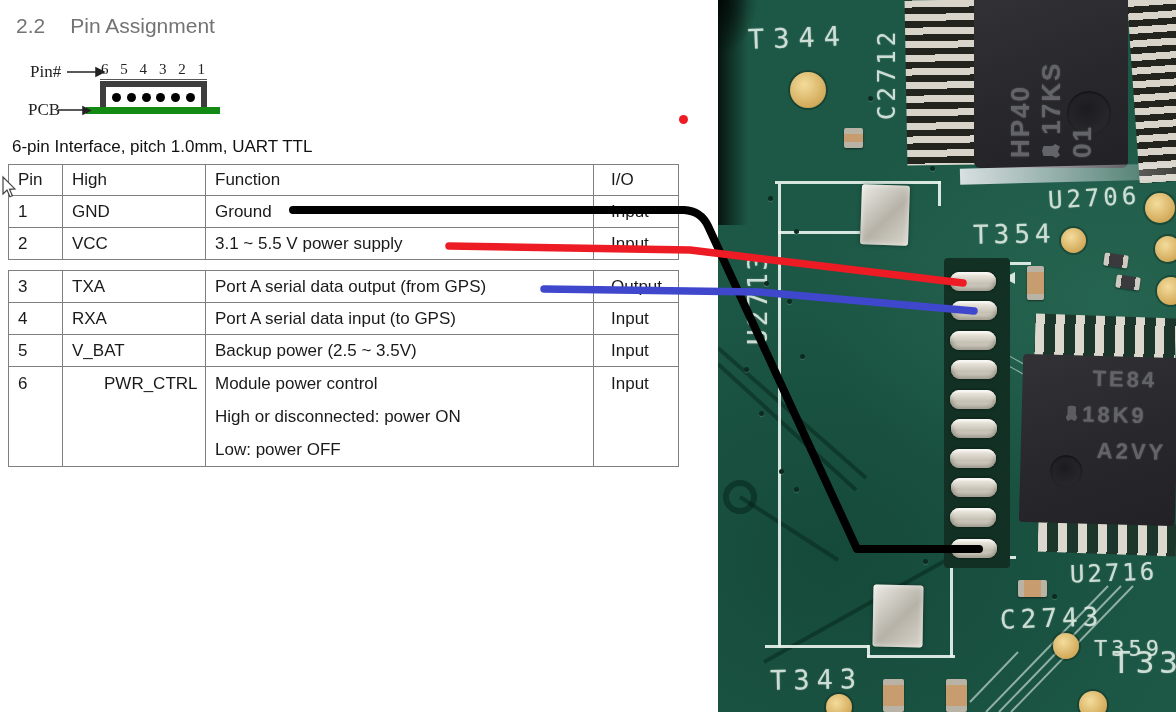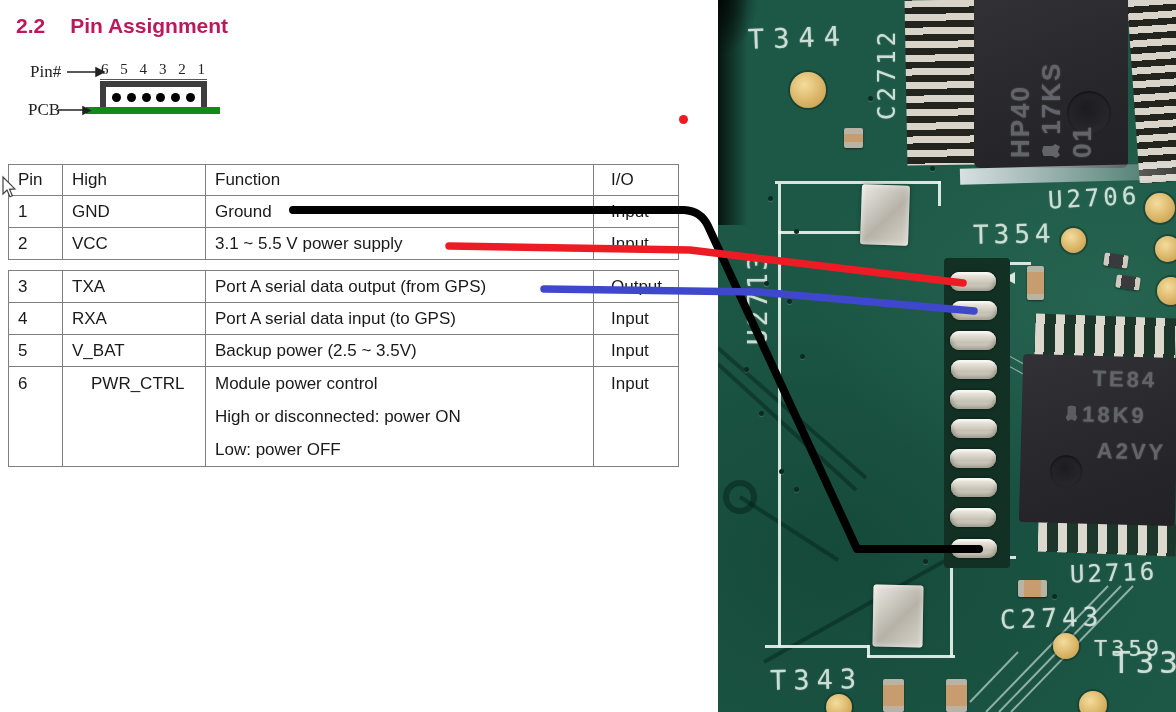--- a/index.html
+++ b/index.html
@@ -1,40 +1,40 @@
 <!DOCTYPE html>
 <html><head>
 <meta charset="utf-8">
 <style>
   html,body{margin:0;padding:0;background:#fff;}
   #canvas{position:relative;width:1176px;height:712px;background:#fff;overflow:hidden;
           font-family:"Liberation Sans", sans-serif;color:#1a1a1a;}
 
   
-  .heading{position:absolute;left:16px;top:14px;font-size:21px;font-weight:bold;color:#be185d;}
+  .heading{position:absolute;left:16px;top:14px;font-size:21px;font-weight:normal;color:#737373;}
   .heading .num{margin-right:25px;}
   .serif{font-family:"Liberation Serif", serif;}
   .diag-label{position:absolute;font-size:17px;color:#222;}
   .pin-numbers{position:absolute;left:101px;top:61px;width:104px;display:flex;justify-content:space-between;
                font-family:"Liberation Serif", serif;font-size:15px;color:#222;}
   .num-underline{position:absolute;left:100px;top:79px;width:107px;height:1px;background:#555;}
   .connector{position:absolute;left:100px;top:81px;width:95px;height:21px;background:#fff;
              border:6px solid #3d3d3d;border-bottom:none;display:flex;align-items:center;justify-content:space-evenly;}
   .connector .cdot{width:9px;height:9px;border-radius:50%;background:#000;}
   .pcb-bar{position:absolute;left:86px;top:107px;width:134px;height:7px;background:#138a13;}
   .caption{position:absolute;left:12px;top:137px;font-size:17px;color:#111;}
 
   table{border-collapse:collapse;table-layout:fixed;position:absolute;left:8px;background:transparent;}
   td{border:1px solid #7f7f7f;font-size:17px;color:#1a1a1a;padding:0 0 0 9px;vertical-align:middle;overflow:hidden;white-space:nowrap;}
   #tbl1{top:164px;} #tbl2{top:270px;}
   .h32{height:31px;} .h33{height:32px;} .h97{height:96px;}
   td.io{padding-left:17px;}
   td.fn6{vertical-align:top;}
   .fline{height:33px;line-height:33px;}
-  .indent{padding-left:28px;}
+  .indent{padding-left:41px;}
 
   
   #photo{position:absolute;left:718px;top:0;width:458px;height:712px;overflow:hidden;
     background:
       radial-gradient(420px 300px at 85% 42%, rgba(44,110,88,.55) 0%, rgba(0,0,0,0) 70%),
       radial-gradient(520px 420px at 25% 78%, rgba(16,64,50,.6) 0%, rgba(0,0,0,0) 72%),
       #1d5846;}
   #photo *{position:absolute;}
   .vig{left:0;top:0;width:30px;height:225px;background:linear-gradient(90deg,rgba(3,10,7,.85),rgba(3,10,7,0));}
   .vig2{left:0;top:0;width:40px;height:55px;background:radial-gradient(40px 55px at 0 0,rgba(2,8,5,.95),rgba(2,8,5,0));}
@@ -98,20 +98,21 @@
     <span class="cdot"></span>
     <span class="cdot"></span>
     <span class="cdot"></span>
     <span class="cdot"></span>
     <span class="cdot"></span>
     <span class="cdot"></span>
   </div>
   <div class="pcb-bar" style="background: rgb(19, 138, 19);"></div>
   <div class="diag-label serif" style="left:28px;top:100px;">PCB</div>
 
+  <div class="caption">6-pin Interface, pitch 1.0mm, UART TTL</div>
 
   <table id="tbl1">
     <colgroup>
         <col style="width:54px">
         <col style="width:143px">
         <col style="width:388px">
         <col style="width:85px">
       </colgroup>
     <tbody>
         <tr class="h32">

